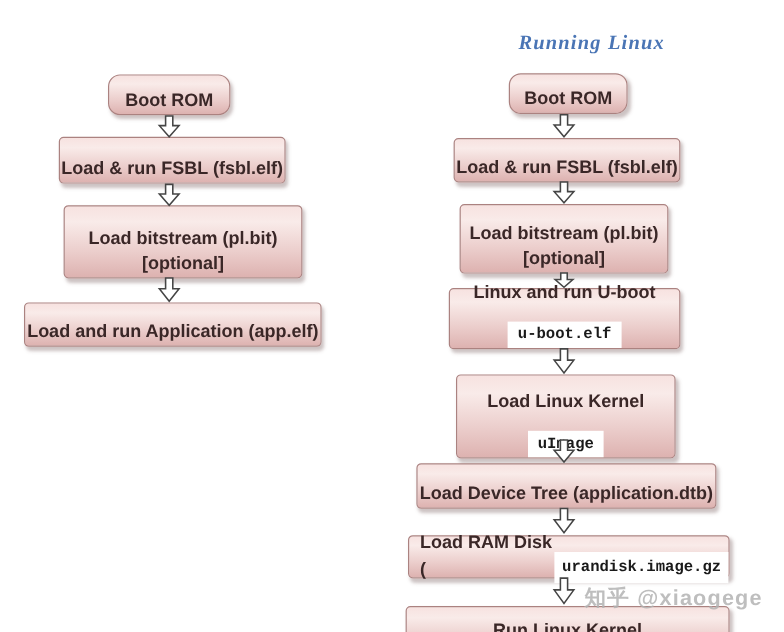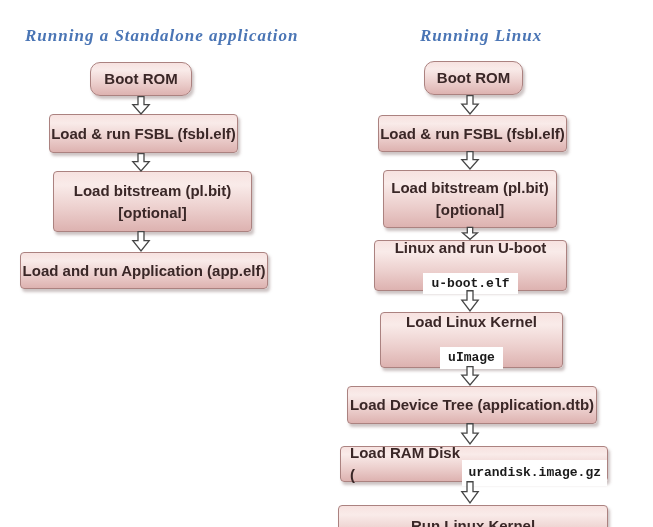--- a/index.html
+++ b/index.html
@@ -27,21 +27,21 @@
     border-radius:4px;
     background:linear-gradient(180deg,
       var(--box-fill-top,#f7e2e0) 0%,
       #f9ebe9 22%,
       #eccfcd 62%,
       var(--box-fill-bottom,#ddb2b0) 100%);
     box-shadow:2px 3px 3px rgba(110,80,80,0.35);
     display:flex;
     flex-direction:column;
     align-items:center;
-    justify-content:center;
+    justify-content:flex-end;
     text-align:center;
     font-weight:600;
     font-size:15px;
     color:var(--box-text,#3a2727);
     line-height:1.45;
   }
   .node.pill{border-radius:10px;}
   .node.row{
     flex-direction:row;
     justify-content:flex-start;
@@ -81,22 +81,21 @@
     color:var(--watermark,#b3b3b3);
     opacity:0.85;
     white-space:nowrap;
   }
 </style>
 </head>
 <body>
 
 <div class="stage">
 
-  <div class="col-title" style="left:25px;top:26px;">Running a Standalone application</div>
-  <div class="col-title" style="left:420px;top:26px;">Running Linux</div>
+  <div class="col-title" style="left:432px;top:26px;">Running Linux</div>
 
   <div class="node pill" style="left:90px;top:62px;width:102px;height:34px;">
     <span>Boot ROM</span>
   </div>
 
   <div class="node" style="left:49px;top:114px;width:189px;height:39px;">
     <span>Load &amp; run FSBL (fsbl.elf)</span>
   </div>
 
   <div class="node" style="left:53px;top:171px;width:199px;height:61px;">
@@ -129,21 +128,21 @@
   <div class="node" style="left:383px;top:170px;width:174px;height:58px;">
     <span>Load bitstream (pl.bit)</span>
     <span>[optional]</span>
   </div>
 
   <div class="node" style="left:374px;top:240px;width:193px;height:51px;">
     <span>Linux and run U-boot</span>
     <span class="file-box">u-boot.elf</span>
   </div>
 
-  <div class="node" style="left:380px;top:312px;width:183px;height:56px;">
+  <div class="node" style="left:380px;top:312px;width:183px;height:70px;">
     <span>Load Linux Kernel</span>
     <span class="file-box">uImage</span>
   </div>
 
   <div class="node" style="left:347px;top:386px;width:250px;height:38px;">
     <span>Load Device Tree (application.dtb)</span>
   </div>
 
   <div class="node row" style="left:340px;top:446px;width:268px;height:36px;">
     <span>Load RAM Disk (</span>
@@ -169,14 +168,15 @@
   <svg class="arrow" style="left:460px;top:366px;height:20px;" viewBox="0 0 20 24" preserveAspectRatio="none">
       <path d="M7 0.8 H13 V11 H18.2 L10 22.8 L1.8 11 H7 Z"></path>
     </svg>
   <svg class="arrow" style="left:460px;top:423px;height:22px;" viewBox="0 0 20 24" preserveAspectRatio="none">
       <path d="M7 0.8 H13 V11 H18.2 L10 22.8 L1.8 11 H7 Z"></path>
     </svg>
   <svg class="arrow" style="left:460px;top:481px;height:23px;" viewBox="0 0 20 24" preserveAspectRatio="none">
       <path d="M7 0.8 H13 V11 H18.2 L10 22.8 L1.8 11 H7 Z"></path>
     </svg>
 
+  <div class="watermark">知乎 @xiaogege</div>
 
 </div>
 
 </body></html>

